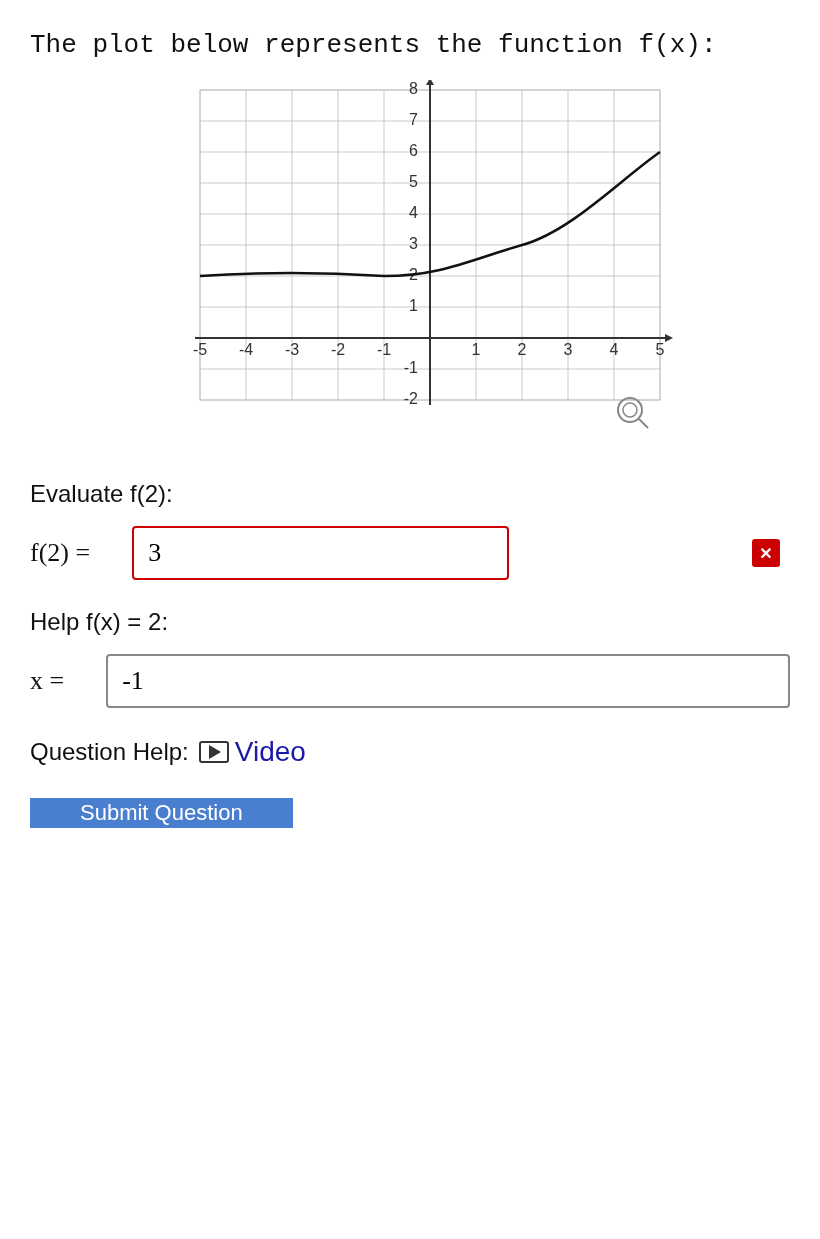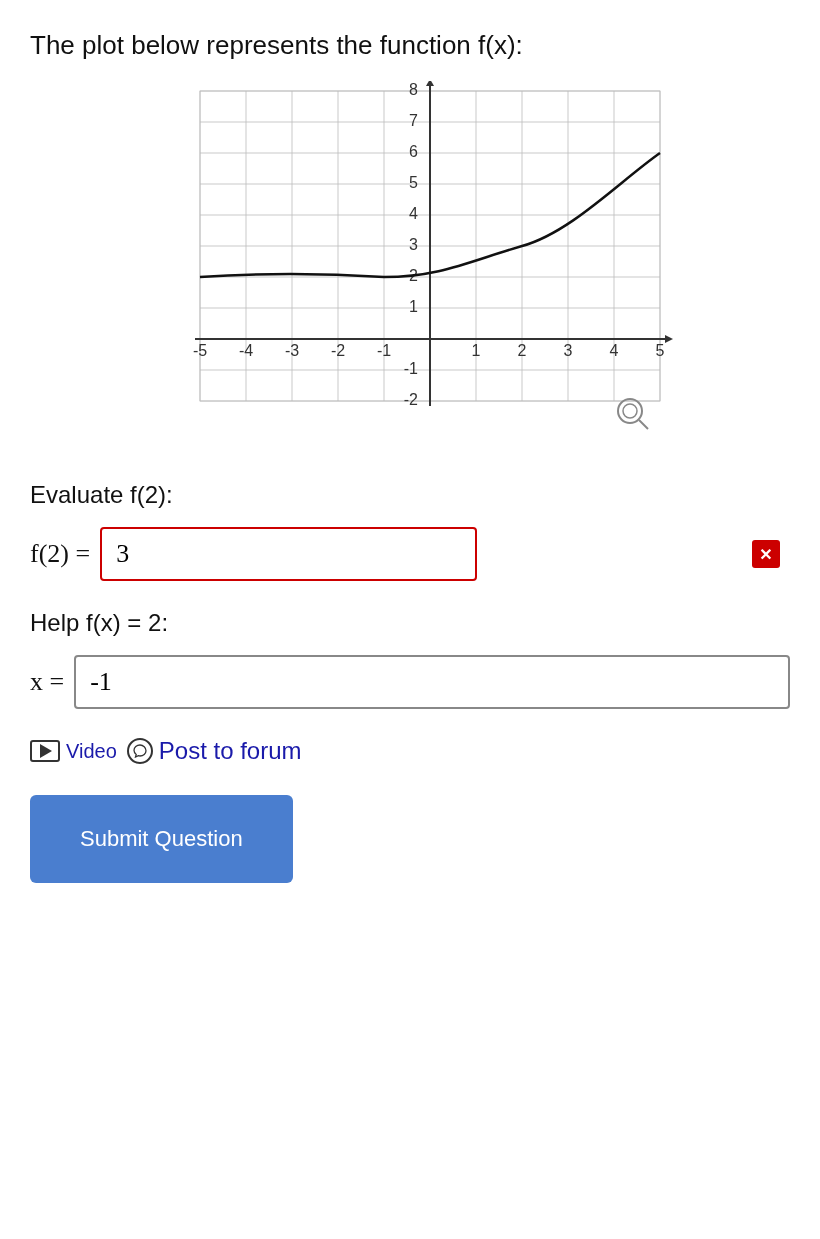--- a/index.html
+++ b/index.html
@@ -8,21 +8,21 @@
       background: #ffffff;
       width: 820px;
       min-height: 1239px;
       padding: 30px 30px 40px 30px;
       color: #111;
     }
     .title-text {
       font-size: 26px;
       font-weight: normal;
       margin-bottom: 20px;
-      font-family: Liberation Sans, sans-serif;
+      font-family: Liberation Mono, monospace;
     }
     .graph-container {
       position: relative;
       width: 540px;
       height: 370px;
       margin: 0 auto 30px auto;
     }
     svg.graph {
       width: 100%;
       height: 100%;
@@ -30,20 +30,21 @@
     .section-label {
       font-size: 24px;
       font-weight: normal;
       margin-bottom: 18px;
       font-family: Arial, sans-serif;
     }
     .answer-row {
       display: flex;
       align-items: center;
       margin-bottom: 28px;
+      gap: 32px;
     }
     .answer-label {
       font-size: 26px;
       font-family: 'Times New Roman', Times, serif;
       margin-right: 10px;
       white-space: nowrap;
     }
     .answer-input {
       flex: 1;
       border: 2px solid #cc0000;
@@ -93,21 +94,21 @@
       gap: 10px;
       margin-bottom: 30px;
       color: #111;
     }
     .help-video-btn {
       display: inline-flex;
       align-items: center;
       gap: 6px;
       color: #1a1aaa;
       text-decoration: none;
-      font-size: 20px;
+      font-size: 28px;
       cursor: pointer;
     }
     .help-forum-btn {
       display: inline-flex;
       align-items: center;
       gap: 6px;
       color: #1a1aaa;
       text-decoration: none;
       font-size: 24px;
       cursor: pointer;
@@ -136,22 +137,22 @@
       border: 2px solid #333;
       border-radius: 50%;
       display: inline-flex;
       align-items: center;
       justify-content: center;
     }
     .submit-btn {
       background: #4a7ecf;
       color: white;
       border: none;
-      border-radius: 6px;
-      padding: 31px 50px;
+      border-radius: 0;
+      padding: 2px 50px;
       font-size: 22px;
       cursor: pointer;
       font-family: Arial, sans-serif;
     }
   </style>
 </head>
 <body>
 
 
 
@@ -235,32 +236,25 @@
 </div>
 
 <p class="section-label">Help f(x) = 2:</p>
 
 <div class="answer-row">
   <span class="answer-label">x =</span>
   <input type="text" class="answer-input-normal" value="-1" style="">
 </div>
 
 <div class="question-help">
+  <span>Question Help:</span>
   <span class="help-video-btn">
     <span class="video-icon">
       <span class="video-play"></span>
     </span>
     <span>Video</span>
   </span>
-  <span class="help-forum-btn">
-    <span class="forum-icon">
-      <svg width="14" height="14" viewBox="0 0 14 14" fill="none">
-        <path d="M7 1C3.7 1 1 3.4 1 6.3c0 1.7 0.9 3.2 2.2 4.2L2.5 13l2.8-1.4C5.9 11.8 6.4 12 7 12c3.3 0 6-2.4 6-5.3S10.3 1 7 1z" stroke="#333" stroke-width="1.3" fill="none"></path>
-      </svg>
-    </span>
-    <span>Post to forum</span>
-  </span>
 </div>
 
 <button class="submit-btn">Submit Question</button>
 
 
 
 
 </body></html>

